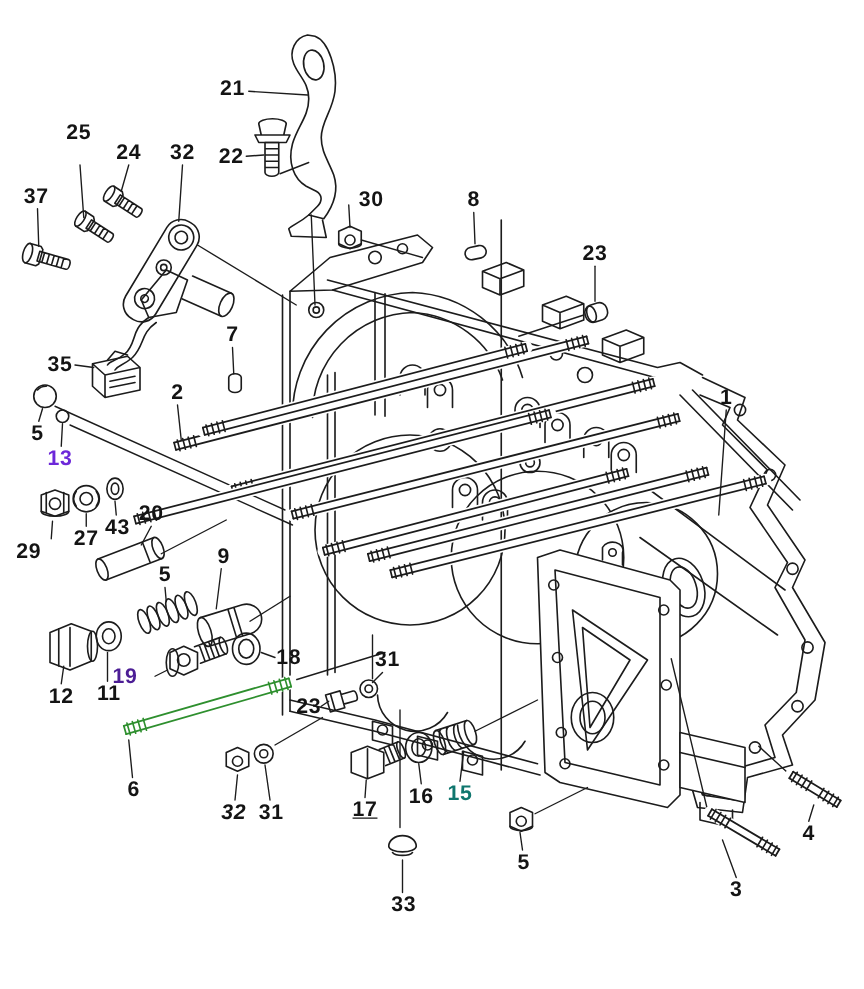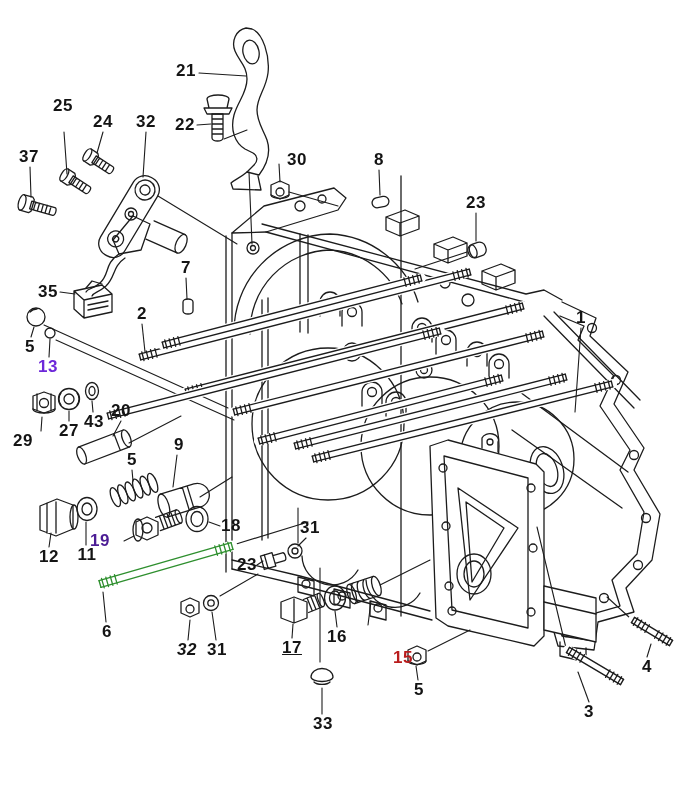--- a/index.html
+++ b/index.html
@@ -499,21 +499,21 @@
       <div class="callout" style="left: 419px; top: 690px; color: rgb(20, 20, 20);">5</div>
       <div class="callout" style="left: 107px; top: 632px; color: rgb(20, 20, 20);">6</div>
       <div class="callout" style="left: 186px; top: 268px; color: rgb(20, 20, 20);">7</div>
       <div class="callout" style="left: 379px; top: 160px; color: rgb(20, 20, 20);">8</div>
       <div class="callout" style="left: 179px; top: 445px; color: rgb(20, 20, 20);">9</div>
       <div class="callout" style="left: 132px; top: 460px; color: rgb(20, 20, 20);">5</div>
       <div class="callout" style="left: 87px; top: 555px; color: rgb(20, 20, 20);">11</div>
       <div class="callout" style="left: 49px; top: 557px; color: rgb(20, 20, 20);">12</div>
       <div class="callout" style="left: 48px; top: 367px; color: #6d28d9;">13</div>
       <div class="callout" style="left: 30px; top: 347px; color: rgb(20, 20, 20);">5</div>
-      <div class="callout" style="left: 368px; top: 658px; color: #b91c1c; margin-left: 35px;">15</div>
+      <div class="callout" style="left: 368px; top: 635px; color: #0f766e;">15</div>
       <div class="callout" style="left: 337px; top: 637px; color: rgb(20, 20, 20);">16</div>
       <div class="callout" style="left: 292px; top: 648px; color: rgb(20, 20, 20); text-decoration: underline;">17</div>
       <div class="callout" style="left: 231px; top: 526px; color: rgb(20, 20, 20);">18</div>
       <div class="callout" style="left: 100px; top: 541px; color: #4c1d95;">19</div>
       <div class="callout" style="left: 121px; top: 411px; color: rgb(20, 20, 20);">20</div>
       <div class="callout" style="left: 186px; top: 71px; color: rgb(20, 20, 20);">21</div>
       <div class="callout" style="left: 185px; top: 125px; color: rgb(20, 20, 20);">22</div>
       <div class="callout" style="left: 476px; top: 203px; color: rgb(20, 20, 20);">23</div>
       <div class="callout" style="left: 103px; top: 122px; color: rgb(20, 20, 20);">24</div>
       <div class="callout" style="left: 63px; top: 106px; color: rgb(20, 20, 20);">25</div>

